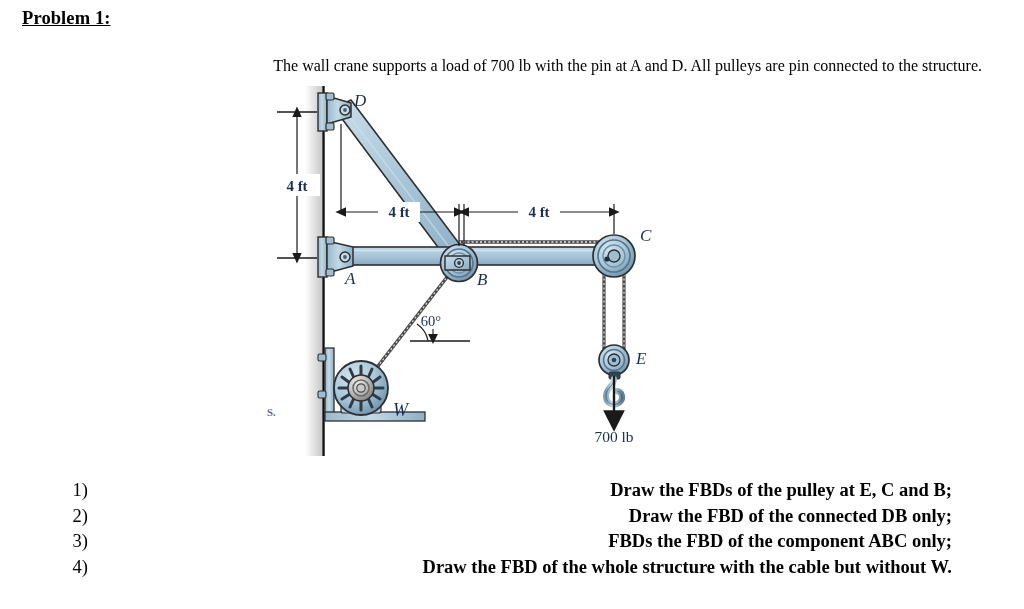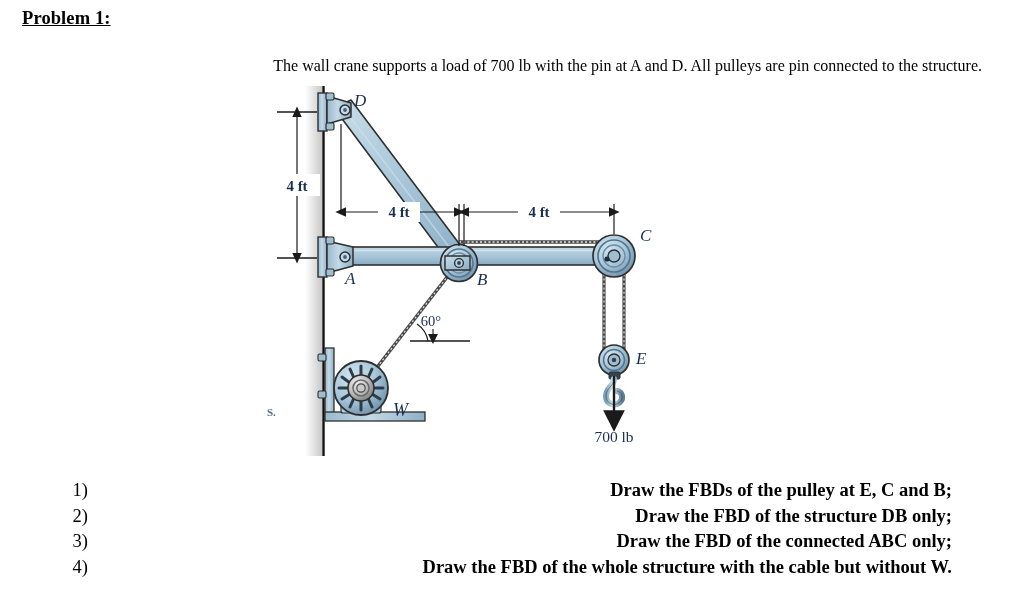--- a/index.html
+++ b/index.html
@@ -255,25 +255,25 @@
     </svg>
   </div>
 
   <div class="questions">
     <div class="q-row">
       <span class="q-num">1)</span>
       <span class="q-txt">Draw the FBDs of the pulley at E, C and B;</span>
     </div>
     <div class="q-row">
       <span class="q-num">2)</span>
-      <span class="q-txt">Draw the FBD of the structure DB only;</span>
+      <span class="q-txt">Draw the FBD of the connected DB only;</span>
     </div>
     <div class="q-row">
       <span class="q-num">3)</span>
-      <span class="q-txt">Draw the FBD of the connected ABC only;</span>
+      <span class="q-txt">FBDs the FBD of the component ABC only;</span>
     </div>
     <div class="q-row">
       <span class="q-num">4)</span>
       <span class="q-txt">Draw the FBD of the whole structure with the cable but without W.</span>
     </div>
   </div>
 
 </div>
 
 </body></html>

